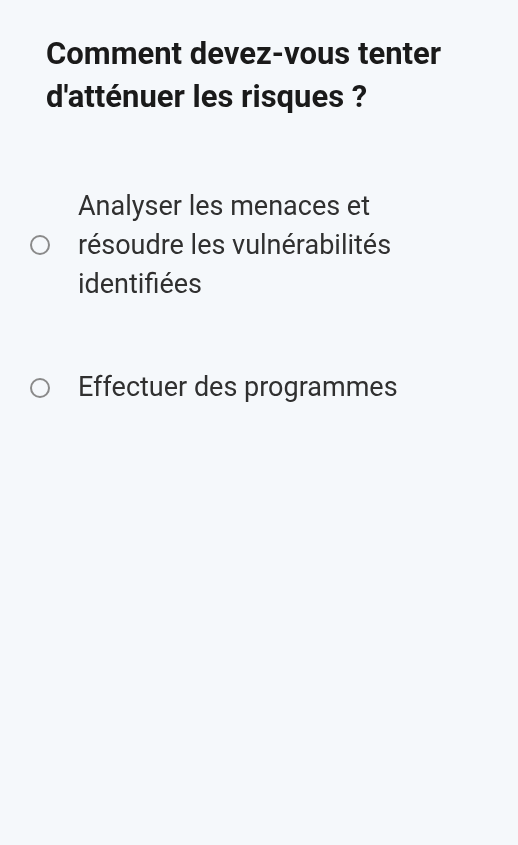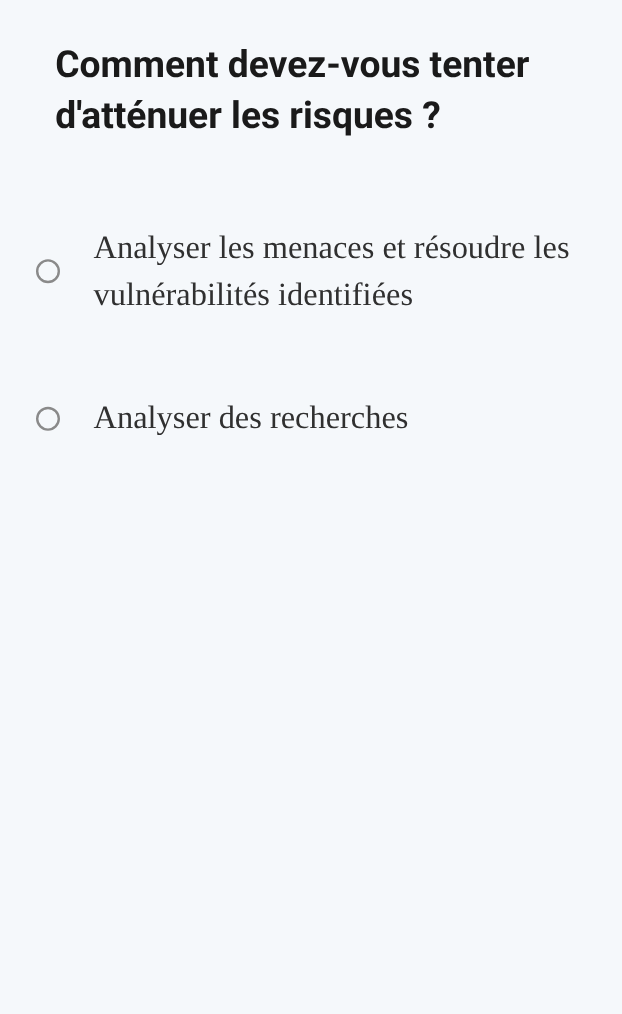--- a/index.html
+++ b/index.html
@@ -25,21 +25,20 @@
   .options {
     display: flex;
     flex-direction: column;
     gap: 48px;
     padding-left: 0;
   }
   .option {
     display: flex;
     align-items: center;
     gap: 20px;
-    font-family: Liberation Serif, serif;
   }
   .radio {
     flex-shrink: 0;
     width: 20px;
     height: 20px;
     border-radius: 50%;
     border: 2px solid #8a8a8a;
     background: transparent;
     position: relative;
     cursor: pointer;
@@ -71,15 +70,15 @@
 
 <h1 class="question-title">Comment devez-vous tenter d'atténuer les risques ?</h1>
 
 <div class="options">
   <div class="option">
     <div class="radio"></div>
     <div class="option-text">Analyser les menaces et résoudre les vulnérabilités identifiées</div>
   </div>
   <div class="option">
     <div class="radio"></div>
-    <div class="option-text">Analyser des recherches</div>
+    <div class="option-text">Effectuer des programmes</div>
   </div>
 </div>
 
 </body></html>

